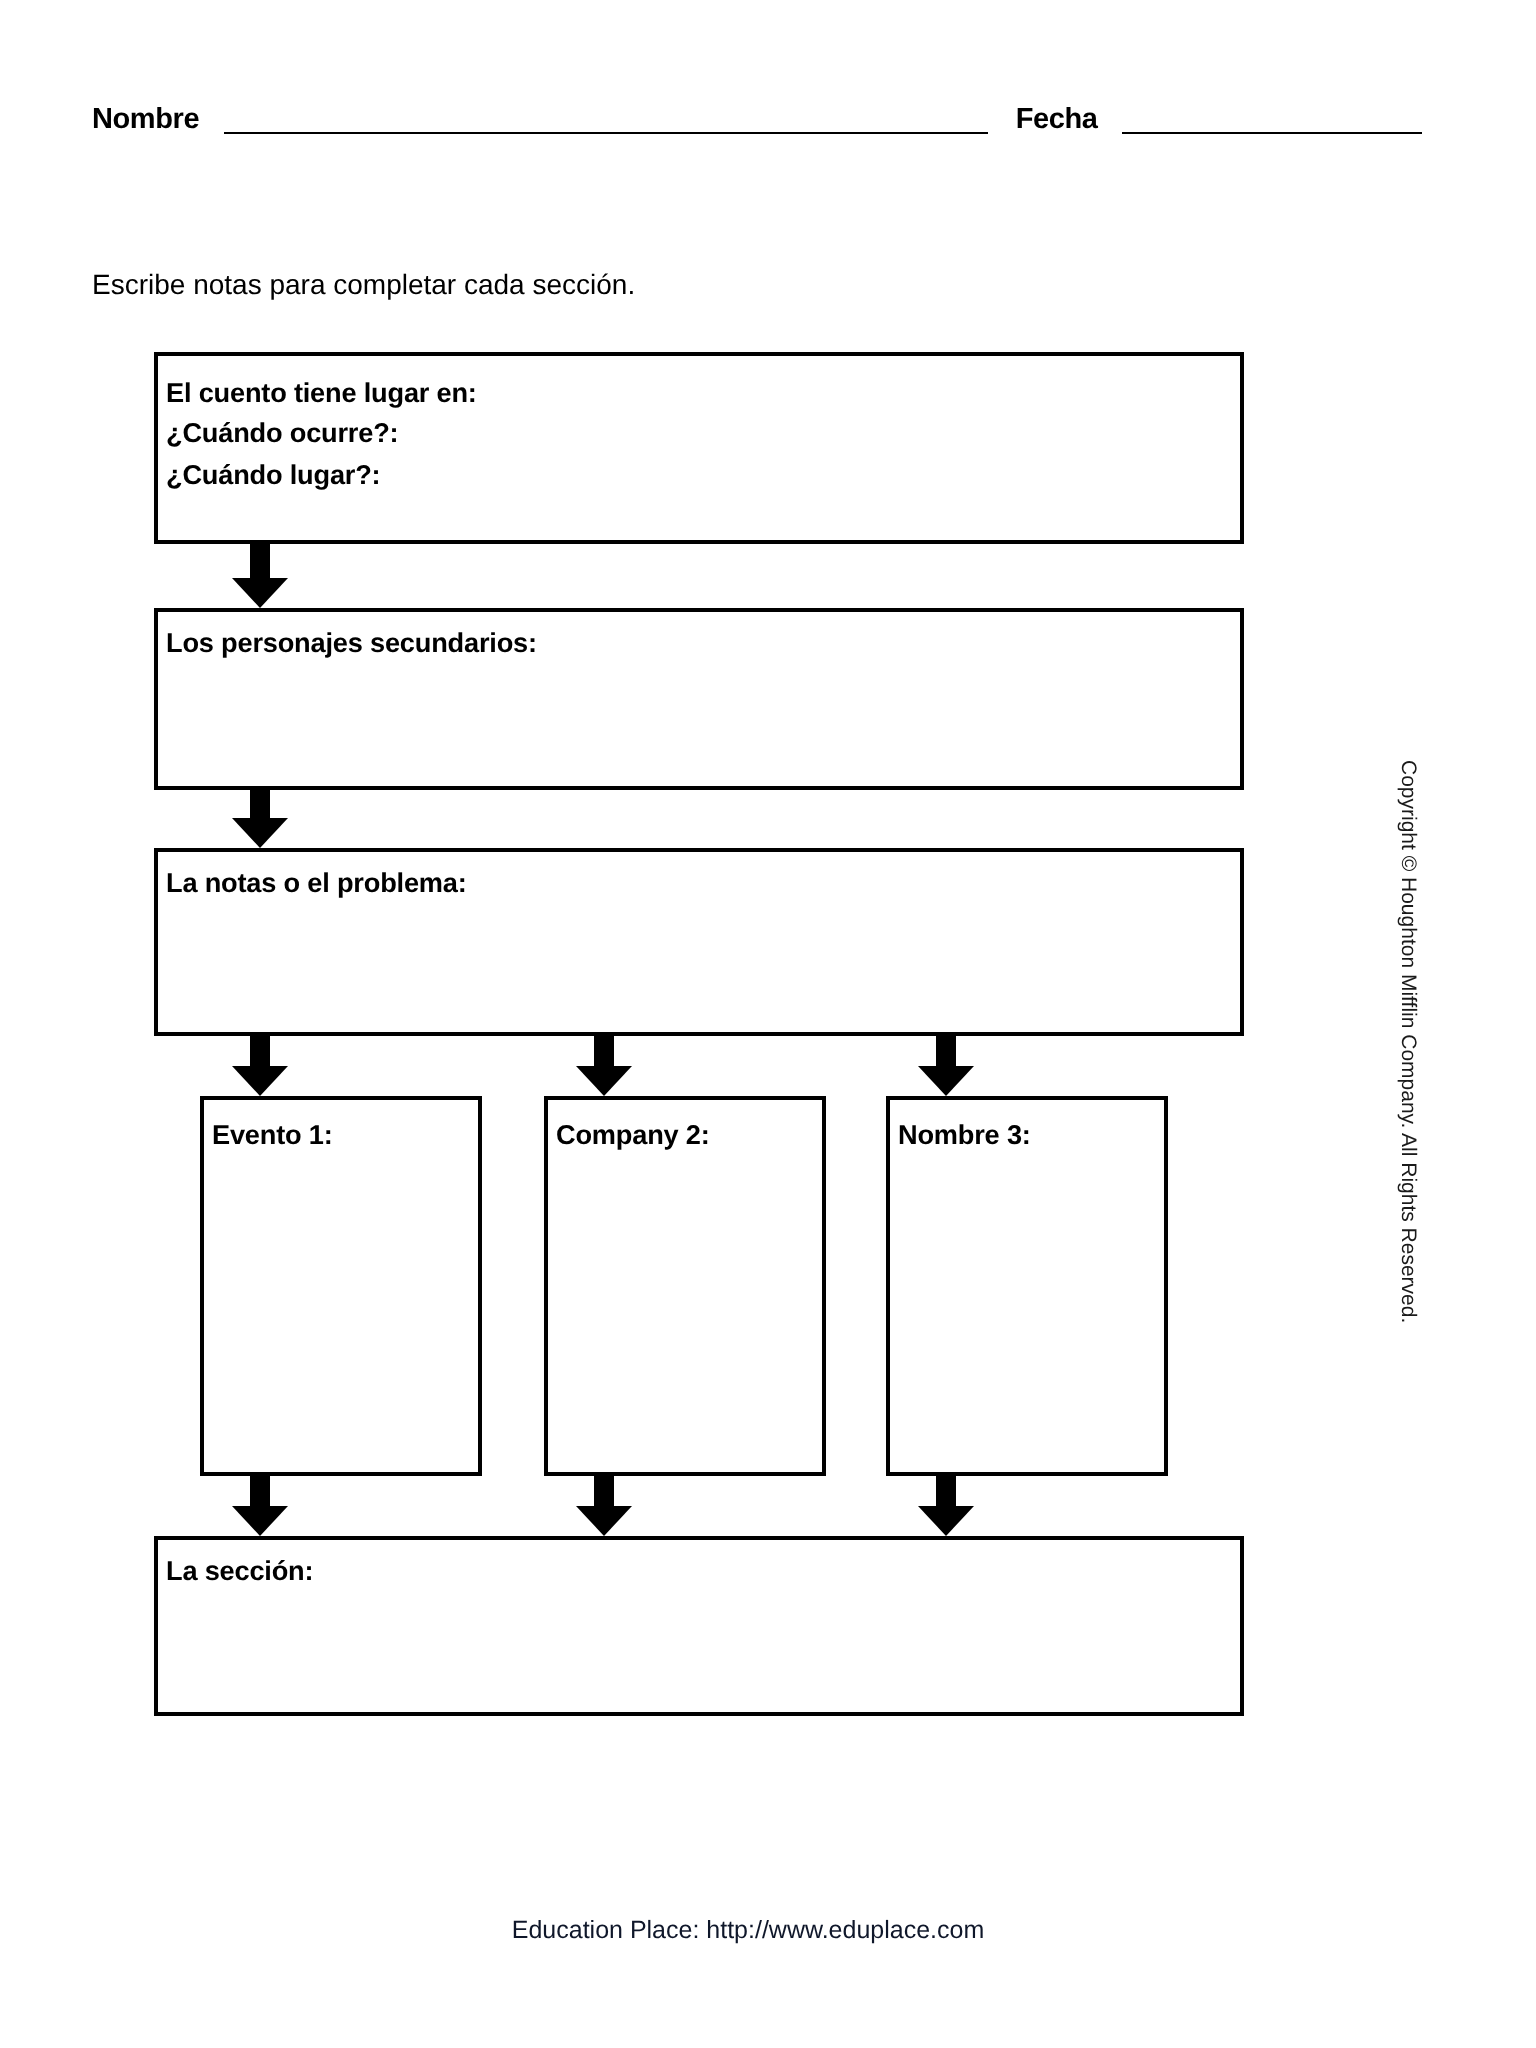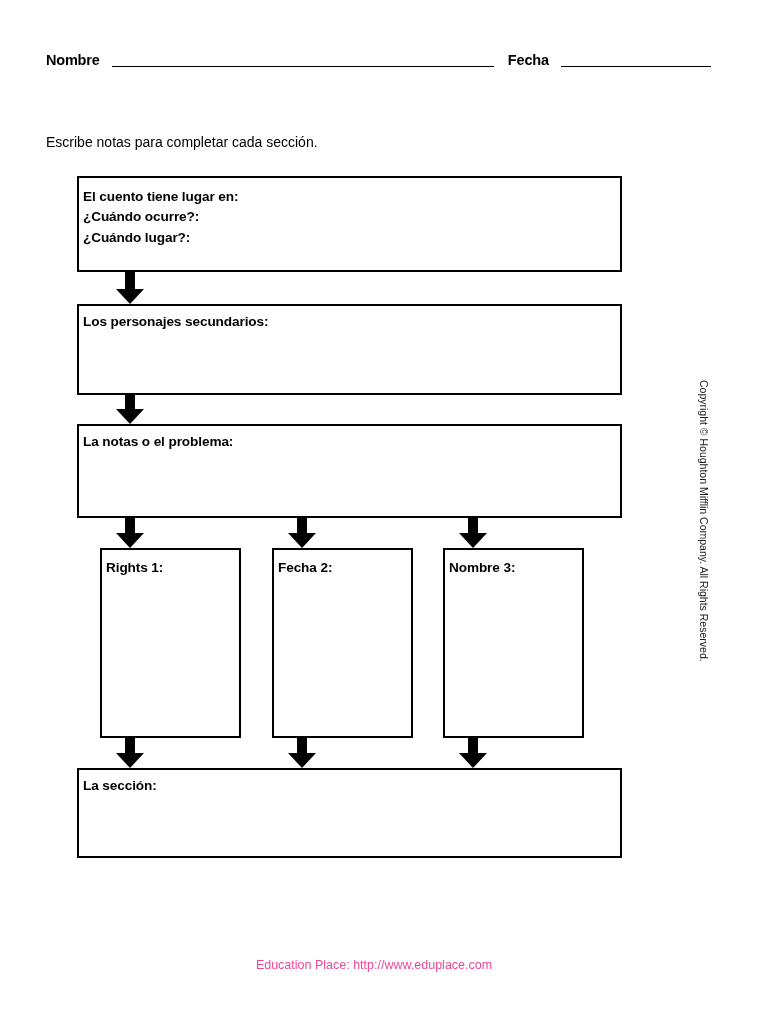--- a/index.html
+++ b/index.html
@@ -162,21 +162,21 @@
   }
 
   
   .footer {
     position: absolute;
     left: 0;
     top: 958px;
     width: 748px;
     text-align: center;
     font-size: 12.5px;
-    color: #ec4899;
+    color: #0f172a;
   }
 </style>
 </head>
 <body>
 
 <div class="page">
 
   <div class="header-row">
     <span class="hdr-label">Nombre</span>
     <span class="rule rule-name"></span>
@@ -215,24 +215,24 @@
   <div class="arrow" id="arrow-plot-ev2">
     <div class="shaft"></div>
     <div class="head"></div>
   </div>
   <div class="arrow" id="arrow-plot-ev3">
     <div class="shaft"></div>
     <div class="head"></div>
   </div>
 
   <div class="box" id="box-event-1"></div>
-  <div class="box-label lbl-ev1">Rights 1:</div>
+  <div class="box-label lbl-ev1">Evento 1:</div>
 
   <div class="box" id="box-event-2"></div>
-  <div class="box-label lbl-ev2">Fecha 2:</div>
+  <div class="box-label lbl-ev2">Company 2:</div>
 
   <div class="box" id="box-event-3"></div>
   <div class="box-label lbl-ev3">Nombre 3:</div>
 
   <div class="arrow" id="arrow-ev1-sol">
     <div class="shaft"></div>
     <div class="head"></div>
   </div>
   <div class="arrow" id="arrow-ev2-sol">
     <div class="shaft"></div>

